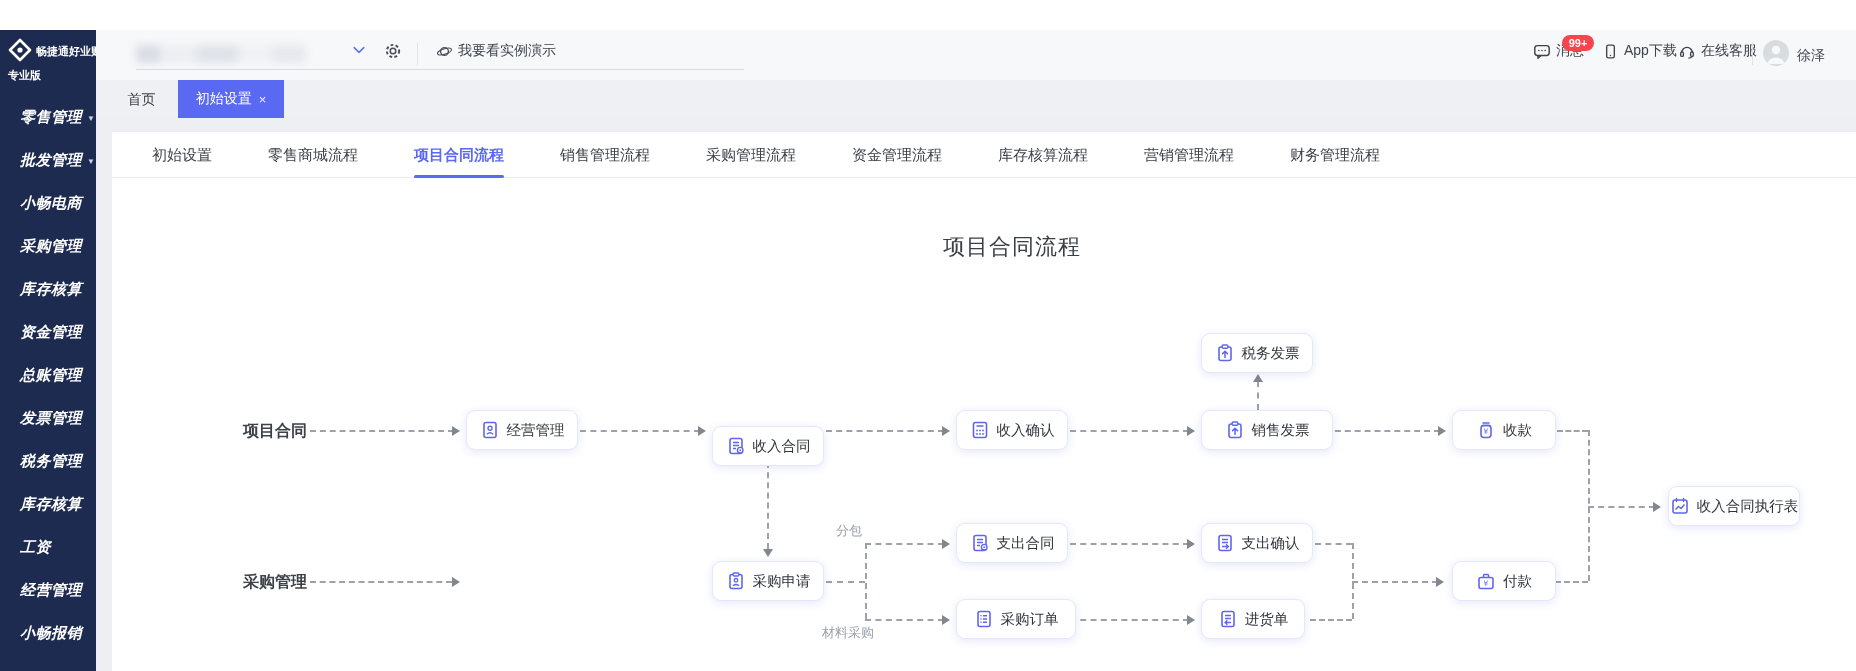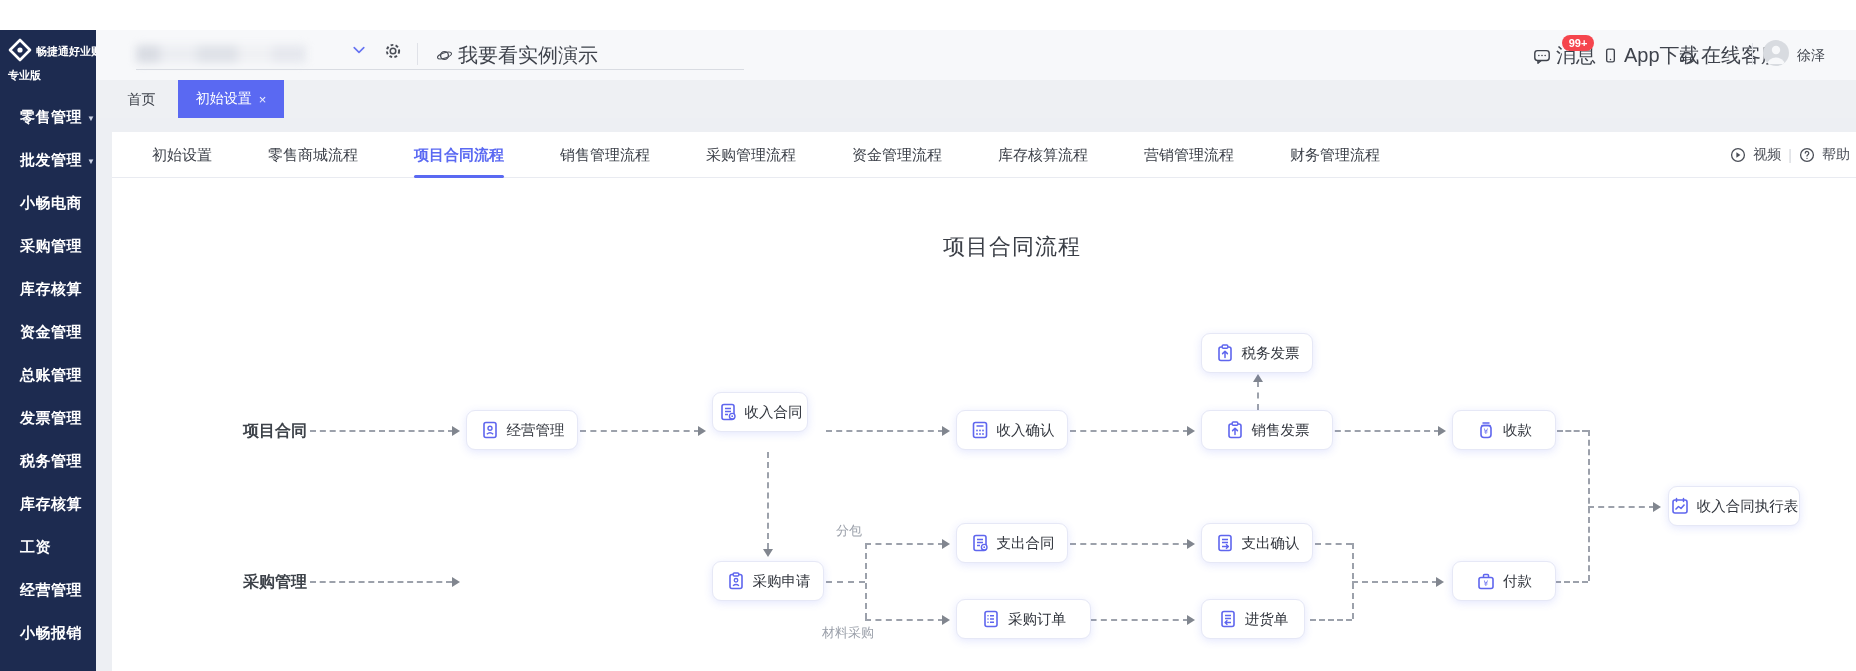--- a/index.html
+++ b/index.html
@@ -12,32 +12,32 @@
 
   
   .topstrip{position:absolute;left:0;top:0;width:1856px;height:30px;background:#fff;}
 
   
   .sidebar{position:absolute;left:0;top:30px;width:96px;height:641px;background:var(--sidebar);color:#fff;}
   .logo{position:absolute;left:0;top:0;width:96px;height:66px;}
   .logo-ico{position:absolute;left:8px;top:8px;}
   .logo-title{position:absolute;left:36px;top:14px;font-size:11px;font-weight:700;color:#fff;white-space:nowrap;}
   .logo-sub{position:absolute;left:8px;top:38px;font-size:11px;font-weight:700;color:#fff;}
-  .menu{position:absolute;left:0;top:65px;width:96px;}
+  .menu{position:absolute;left:0;top:65px;width:96px;font-style:italic;}
   .sitem{height:43px;line-height:43px;padding-left:20px;font-size:15px;font-weight:600;color:#fff;
     white-space:nowrap;cursor:pointer;letter-spacing:.5px;}
   .sitem .caret{font-size:8px;margin-left:5px;color:#cdd4e6;vertical-align:1px;}
 
   
   .header{position:absolute;left:96px;top:30px;width:1760px;height:50px;background:#f7f8fa;}
   .blurblob{position:absolute;left:40px;top:15px;width:170px;height:18px;border-radius:3px;
     background:linear-gradient(90deg,#d9dce3 0 12%,#eceef2 16% 34%,#dfe2e8 38% 58%,#f0f1f4 62% 78%,#e6e8ee 82% 100%);
     filter:blur(4px);}
   .searchline{position:absolute;left:40px;top:39px;width:608px;border-top:1px solid #d9dce2;}
-  .hicon{position:absolute;top:12px;display:flex;align-items:center;gap:5px;color:#3f434c;font-size:20px;cursor:pointer;}
+  .hicon{position:absolute;top:12px;display:flex;align-items:center;gap:5px;color:#3f434c;font-size:14px;cursor:pointer;}
   .hdivider{position:absolute;top:13px;width:1px;height:22px;background:#e0e2e8;}
   .badge{position:absolute;left:1466px;top:5px;min-width:32px;height:16px;background:var(--badge);
     border-radius:8px;color:#fff;font-size:11px;font-weight:700;text-align:center;line-height:16px;padding:0 4px;}
   .avatar{position:absolute;left:1667px;top:10px;width:26px;height:26px;border-radius:50%;background:#d8dbe0;overflow:hidden;}
   .uname{position:absolute;left:1701px;top:17px;font-size:14px;color:#3f434c;white-space:nowrap;}
 
   
   .tabrow{position:absolute;left:96px;top:80px;width:1760px;height:38px;background:#eef0f3;}
   .tab-home{position:absolute;left:13px;top:0;width:65px;height:38px;line-height:38px;text-align:center;
     font-size:14px;color:#3c4049;cursor:pointer;}
@@ -190,34 +190,20 @@
 <div class="subtabbar">
   <div class="stab">初始设置</div>
     <div class="stab">零售商城流程</div>
     <div class="stab active">项目合同流程</div>
     <div class="stab">销售管理流程</div>
     <div class="stab">采购管理流程</div>
     <div class="stab">资金管理流程</div>
     <div class="stab">库存核算流程</div>
     <div class="stab">营销管理流程</div>
     <div class="stab">财务管理流程</div>
-    <div class="bar-utils">
-    <svg width="16" height="16" viewBox="0 0 20 20" fill="none">
-      <circle cx="10" cy="10" r="8" stroke="#4a4e57" stroke-width="1.6"></circle>
-      <path d="M8 6.7 L13 10 L8 13.3 Z" fill="#4a4e57"></path>
-    </svg>
-    <span>视频</span>
-    <span class="sep">|</span>
-    <svg width="16" height="16" viewBox="0 0 20 20" fill="none">
-      <circle cx="10" cy="10" r="8" stroke="#4a4e57" stroke-width="1.6"></circle>
-      <path d="M7.8 7.6 a2.2 2.2 0 1 1 3.3 2 c-.8.5-1.1 1-1.1 1.8" stroke="#4a4e57" stroke-width="1.5" fill="none" stroke-linecap="round"></path>
-      <circle cx="10" cy="14.2" r="0.9" fill="#4a4e57"></circle>
-    </svg>
-    <span>帮助</span>
-  </div>
 </div>
 
 <div class="dia-title">项目合同流程</div>
 
 <div class="rowlabel" style="left:243px;top:421px">项目合同</div>
 <div class="rowlabel" style="left:243px;top:572px">采购管理</div>
 
 <div class="blabel" style="left:836px;top:522px">分包</div>
 <div class="blabel" style="left:822px;top:624px">材料采购</div>
 
@@ -262,21 +248,21 @@
 
 <div class="node" style="left:466px;top:410px;width:112px">
   <svg width="20" height="20" viewBox="0 0 20 20" fill="none">
     <rect x="4" y="2.5" width="12" height="15" rx="2" stroke="#5f66ee" stroke-width="1.6"></rect>
     <circle cx="10" cy="8.2" r="2" stroke="#5f66ee" stroke-width="1.4"></circle>
     <path d="M6.8 14.2 q3.2 -3 6.4 0" stroke="#5f66ee" stroke-width="1.4" fill="none"></path>
   </svg>
   <span>经营管理</span>
 </div>
 
-<div class="node" style="left:712px;top:392px;width:96px">
+<div class="node" style="left:712px;top:426px;width:112px">
   <svg width="20" height="20" viewBox="0 0 20 20" fill="none">
     <rect x="4" y="2.5" width="12" height="15" rx="2" stroke="#5f66ee" stroke-width="1.6"></rect>
     <path d="M7 6.5 h6 M7 9.5 h6 M7 12.5 h3" stroke="#5f66ee" stroke-width="1.4"></path>
     <circle cx="14.2" cy="14.2" r="2.8" fill="#fff" stroke="#5f66ee" stroke-width="1.4"></circle>
     <circle cx="14.2" cy="14.2" r="0.9" fill="#5f66ee"></circle>
   </svg>
   <span>收入合同</span>
 </div>
 
 <div class="node" style="left:956px;top:410px;width:112px">
@@ -360,21 +346,21 @@
 
 <div class="node" style="left:1452px;top:561px;width:104px">
   <svg width="20" height="20" viewBox="0 0 20 20" fill="none">
     <rect x="3" y="6.5" width="14" height="11" rx="2" stroke="#5f66ee" stroke-width="1.6"></rect>
     <path d="M7.5 6.5 v-2 a1 1 0 0 1 1 -1 h3 a1 1 0 0 1 1 1 v2" stroke="#5f66ee" stroke-width="1.5"></path>
     <text x="10" y="15" text-anchor="middle" font-size="7.5" fill="#5f66ee" font-family="DejaVu Sans, sans-serif">¥</text>
   </svg>
   <span>付款</span>
 </div>
 
-<div class="node" style="left:956px;top:599px;width:135px">
+<div class="node" style="left:956px;top:599px;width:120px">
   <svg width="20" height="20" viewBox="0 0 20 20" fill="none">
     <rect x="4" y="2.5" width="12" height="15" rx="2" stroke="#5f66ee" stroke-width="1.6"></rect>
     <circle cx="7" cy="6.8" r="0.8" fill="#5f66ee"></circle>
       <circle cx="7" cy="10" r="0.8" fill="#5f66ee"></circle>
       <circle cx="7" cy="13.2" r="0.8" fill="#5f66ee"></circle>
     <path d="M9 6.8 h4 M9 10 h4 M9 13.2 h4" stroke="#5f66ee" stroke-width="1.4"></path>
   </svg>
   <span>采购订单</span>
 </div>
 

